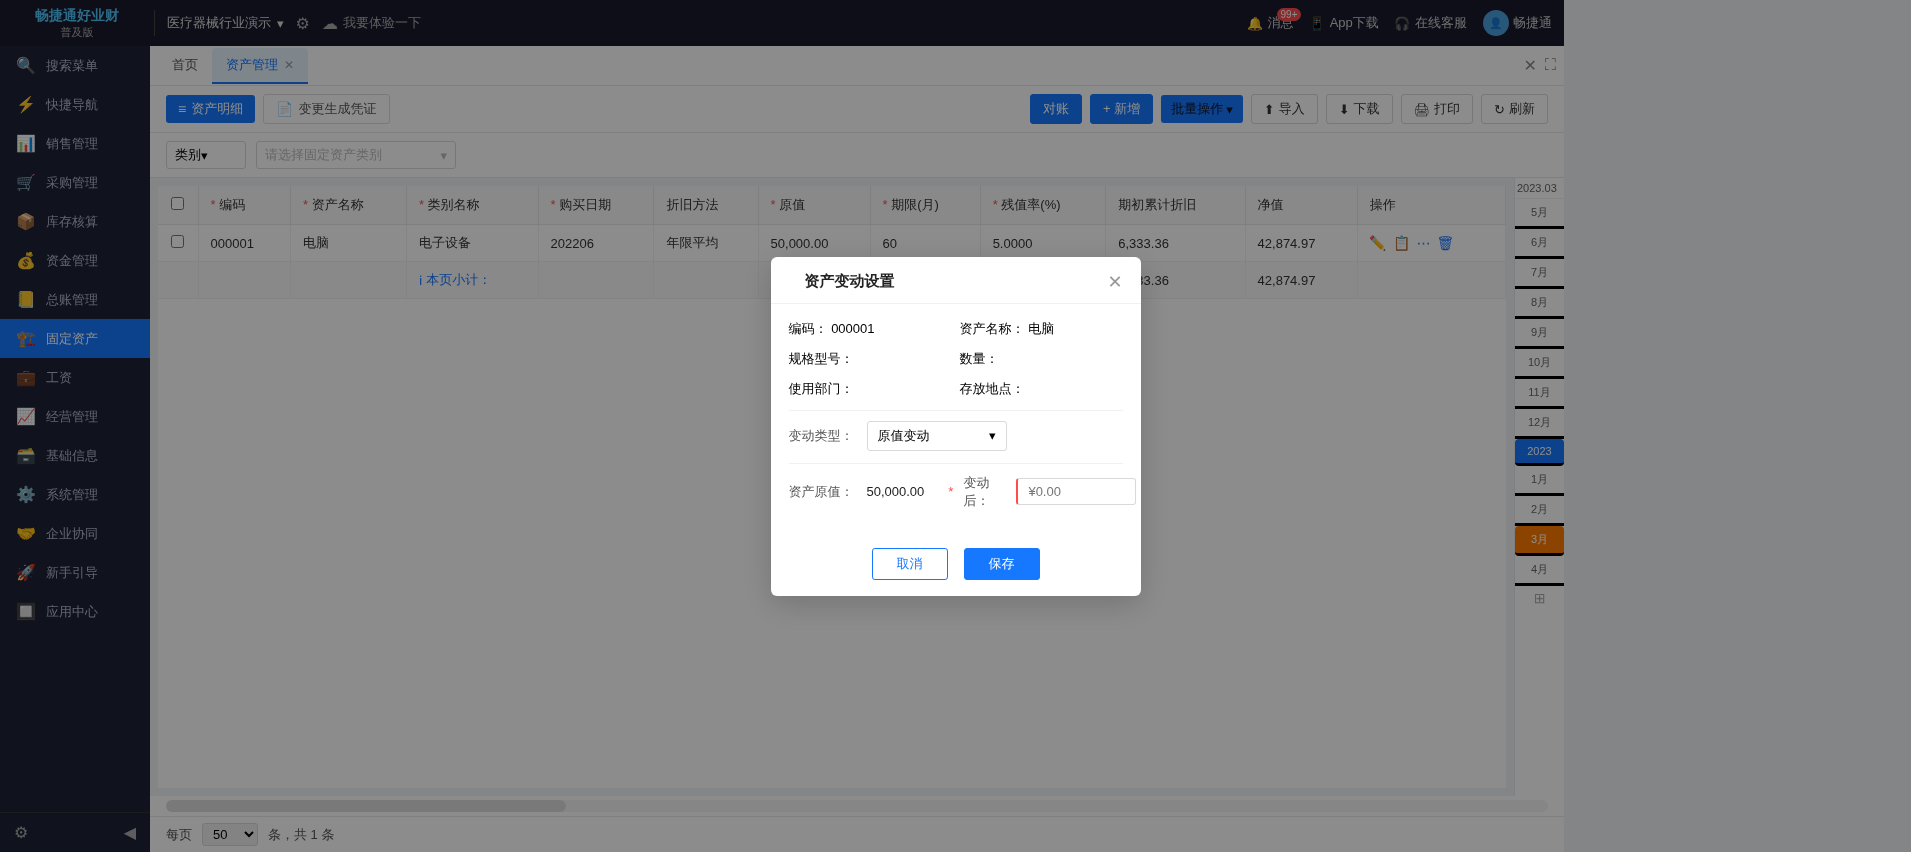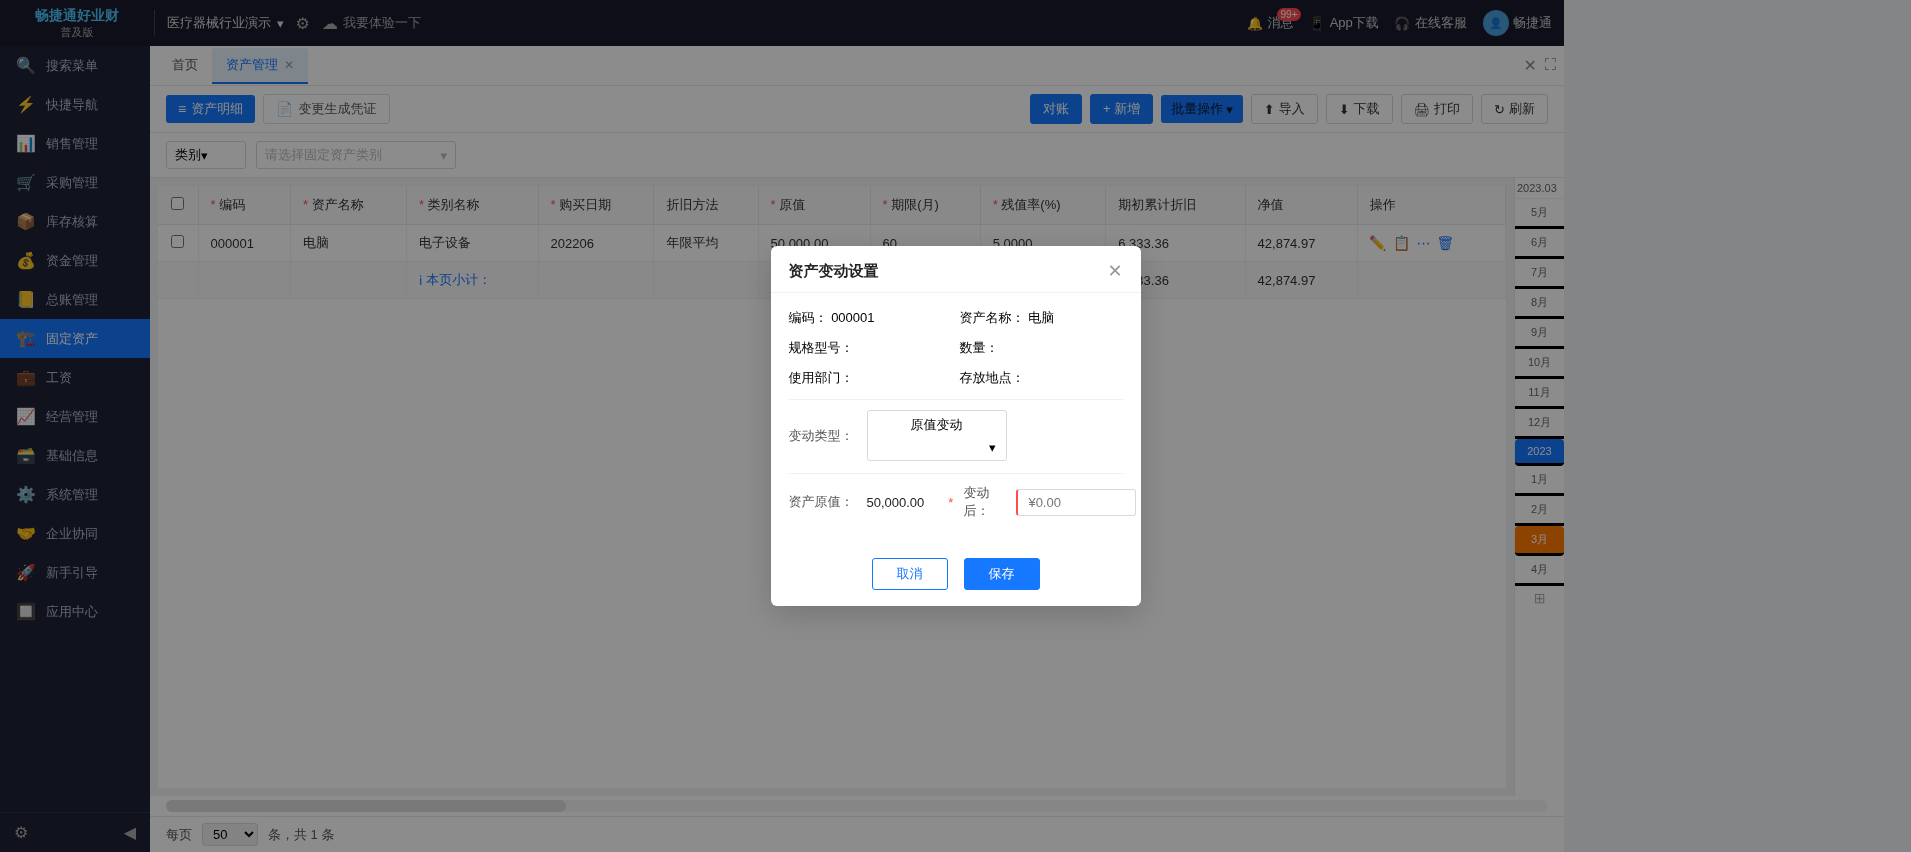--- a/index.html
+++ b/index.html
@@ -78,29 +78,29 @@
     
     .bottom-bar { display: flex; align-items: center; padding: 6px 16px; background: #fff; border-top: 1px solid #e8e8e8; font-size: 13px; color: #555; gap: 10px; }
     .page-size-select { border: 1px solid #d9d9d9; border-radius: 3px; padding: 2px 6px; font-size: 13px; }
     .scrollbar-area { height: 12px; background: #f5f5f5; flex: 1; border-radius: 6px; position: relative; }
     .scrollbar-thumb { height: 12px; width: 400px; background: #ddd; border-radius: 6px; position: absolute; left: 0; }
 
     
     .modal-overlay { position: fixed; top: 0; left: 0; width: 1911px; height: 852px; background: rgba(0,0,0,0.45); z-index: 1000; display: flex; align-items: center; justify-content: center; }
     .modal { background: #fff; border-radius: 6px; width: 370px; padding: 0; box-shadow: 0 8px 32px rgba(0,0,0,0.18); }
     .modal-header { display: flex; align-items: center; justify-content: space-between; padding: 14px 18px 10px; border-bottom: 1px solid #f0f0f0; }
-    .modal-title { font-size: 15px; font-weight: bold; color: #222; }
+    .modal-title { font-size: 15px; font-weight: bold; color: #222; margin-left: 16px; }
     .modal-close { cursor: pointer; color: #999; font-size: 18px; }
     .modal-body { padding: 16px 18px; }
     .modal-row { display: flex; align-items: flex-start; gap: 8px; margin-bottom: 12px; }
     .modal-col { flex: 1; display: flex; flex-direction: column; gap: 2px; }
     .modal-divider { border: none; border-top: 1px solid #f0f0f0; margin: 10px 0; }
     .modal-field-row { display: flex; align-items: center; margin-bottom: 12px; gap: 8px; }
     .modal-field-label { color: #555; font-size: 13px; min-width: 70px; }
-    .modal-select { display: flex; align-items: center; border: 1px solid #d9d9d9; border-radius: 3px; padding: 5px 10px; font-size: 13px; cursor: pointer; gap: 6px; min-width: 140px; background: #fff; flex-direction: column; }
+    .modal-select { display: flex; align-items: center; border: 1px solid #d9d9d9; border-radius: 3px; padding: 5px 10px; font-size: 13px; cursor: pointer; gap: 6px; min-width: 140px; background: #fff; }
     .modal-input { border: 1px solid #d9d9d9; border-radius: 3px; padding: 5px 10px; font-size: 13px; width: 100%; }
     .modal-input.required-field { border-left: 2px solid #ff4d4f; }
     .required-star { color: #ff4d4f; margin-right: 2px; }
     .modal-footer { display: flex; justify-content: center; gap: 16px; padding: 10px 18px 16px; }
     .btn-cancel { padding: 6px 24px; border-radius: 3px; cursor: pointer; font-size: 13px; border: 1px solid #1677ff; background: #fff; color: #1677ff; }
     .btn-save { padding: 6px 24px; border-radius: 3px; cursor: pointer; font-size: 13px; border: 1px solid #1677ff; background: #1677ff; color: white; }
   </style>
 </head>
 <body>
 

